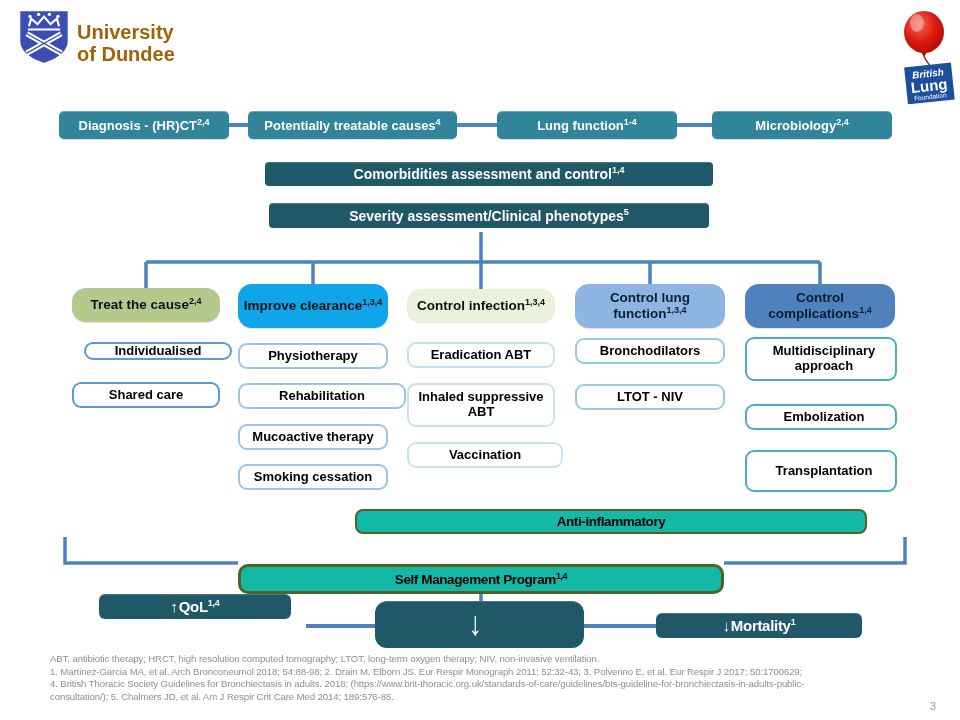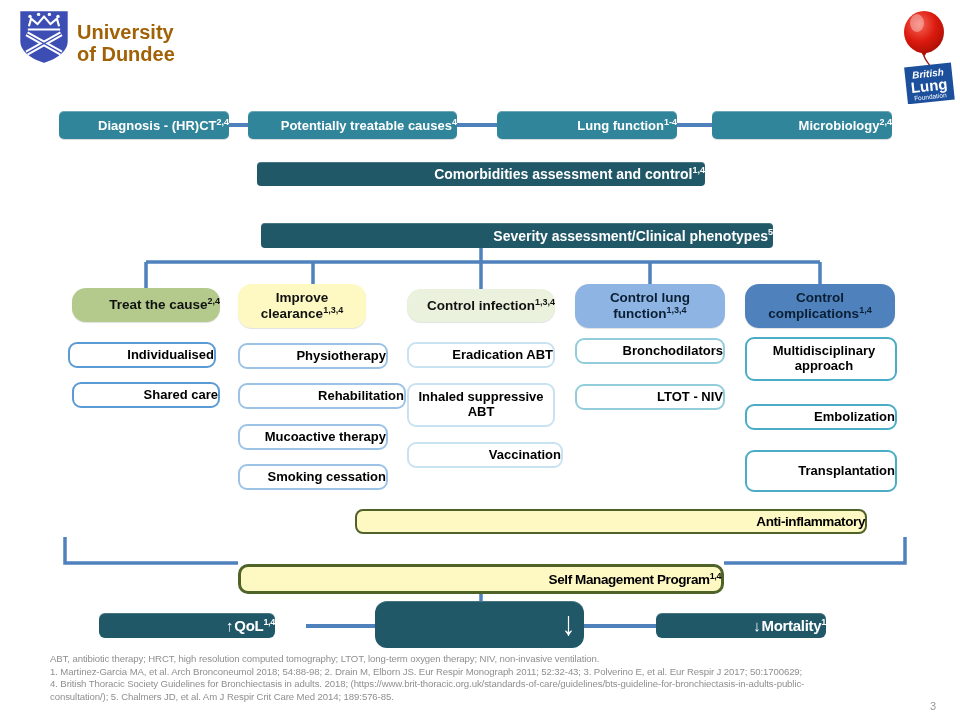--- a/index.html
+++ b/index.html
@@ -1,35 +1,35 @@
 <!DOCTYPE html>
 <html><head>
 <meta charset="utf-8">
 <style>
   html,body{margin:0;padding:0;background:#fff;}
   .slide{position:relative;width:960px;height:720px;background:#fff;overflow:hidden;
          font-family:"Liberation Sans",sans-serif;}
   .abs{position:absolute;}
-  .box{position:absolute;display:flex;align-items:center;justify-content:flex-end;
+  .box{position:absolute;display:flex;align-items:center;justify-content:center;
        text-align:center;font-weight:bold;box-sizing:border-box;}
   .teal{background:#31859B;color:#fff;border-radius:5px;font-size:13px;height:28px;
         box-shadow:inset 0 1px 0 rgba(255,255,255,.3), 0 1px 1px rgba(0,0,0,.15);}
   .darkbar{background:#215868;color:#fff;border-radius:4px;font-size:14px;
-        box-shadow:inset 0 1px 0 rgba(255,255,255,.18);}
+        box-shadow:inset 0 1px 0 rgba(255,255,255,.18);margin-left:8px;}
   .hdr{border-radius:14px;font-size:13.5px;line-height:1.15;color:#111;
         box-shadow:0 1px 1px rgba(0,0,0,.12);}
   .hdr.blue{color:#0a1f33;}
   .sub{background:#fff;border-radius:9px;font-size:13px;border:2.5px solid;color:#000;
         line-height:1.12;}
   .b1{border-color:#5B9BD5;}
   .b2{border-color:#9CC3E6;}
   .b3{border-color:#C9E2F1;}
   .b4{border-color:#92CDDC;}
   .b5{border-color:#4BACC6;padding-left:6px;}
-  .olive{background:#fef9c3;border:2.5px solid #4F6228;border-radius:8px;color:#000;
+  .olive{background:#14b8a6;border:2.5px solid #4F6228;border-radius:8px;color:#000;
         font-size:13.5px;letter-spacing:-0.4px;}
   .olive.big{border-width:3px;border-radius:10px;margin-top:16px;}
   .outcome{background:#215868;color:#fff;font-size:15px;letter-spacing:-0.3px;
         border-radius:6px;box-shadow:inset 0 1px 0 rgba(255,255,255,.18);}
   .outcome.mid{border-radius:12px;font-size:14px;}
   .arrow-inline{font-weight:bold;margin-right:1px;}
   .big-arrow{font-size:27px;line-height:1;font-weight:bold;transform:scaleY(1.25);margin-right:9px;}
   .mid-text{text-align:center;line-height:1.2;}
   sup{font-size:9px;line-height:0;vertical-align:super;}
   .footer{position:absolute;left:50px;top:653px;width:880px;color:#8f8f8f;
@@ -104,41 +104,41 @@
   <div class="box teal" style="left:497px;top:111px;width:180px">
     <span><span>Lung function</span><sup>1-4</sup></span>
   </div>
   <div class="box teal" style="left:712px;top:111px;width:180px">
     <span><span>Microbiology</span><sup>2,4</sup></span>
   </div>
 
   <div class="box darkbar" style="left:257px;top:162px;width:448px;height:24px">
     <span><span>Comorbidities assessment and control</span><sup>1,4</sup></span>
   </div>
-  <div class="box darkbar" style="left:261px;top:223px;width:512px;height:25px">
+  <div class="box darkbar" style="left:261px;top:203px;width:440px;height:25px">
     <span><span>Severity assessment/Clinical phenotypes</span><sup>5</sup></span>
   </div>
 
   <div class="box hdr" style="left:72px;top:288px;width:148px;height:34px;background:#B3CA8C">
     <span><span>Treat the cause</span><sup>2,4</sup></span>
   </div>
-  <div class="box hdr" style="left:238px;top:284px;width:128px;height:44px;background:#fef9c3">
+  <div class="box hdr" style="left:238px;top:284px;width:150px;height:44px;background:#0ea5e9">
     <span><span>Improve clearance</span><sup>1,3,4</sup></span>
   </div>
   <div class="box hdr" style="left:407px;top:289px;width:148px;height:33px;background:#EAF1DD">
     <span><span>Control infection</span><sup>1,3,4</sup></span>
   </div>
   <div class="box hdr blue" style="left:575px;top:284px;width:150px;height:44px;background:#8EB4E3">
     <span><span>Control lung function</span><sup>1,3,4</sup></span>
   </div>
   <div class="box hdr blue" style="left:745px;top:284px;width:150px;height:44px;background:#4F81BD">
     <span><span>Control complications</span><sup>1,4</sup></span>
   </div>
 
-  <div class="box sub b1" style="left:68px;top:342px;width:148px;height:26px">
+  <div class="box sub b1" style="left:84px;top:342px;width:148px;height:18px">
       <span>Individualised</span>
     </div>
   <div class="box sub b1" style="left:72px;top:382px;width:148px;height:26px">
       <span>Shared care</span>
     </div>
 
   <div class="box sub b2" style="left:238px;top:343px;width:150px;height:26px">
       <span>Physiotherapy</span>
     </div>
   <div class="box sub b2" style="left:238px;top:383px;width:168px;height:26px">
@@ -178,27 +178,27 @@
       <span>Transplantation</span>
     </div>
 
   <div class="box olive" style="left:355px;top:509px;width:512px;height:25px;font-weight:bold">
     <span><span>Anti-inflammatory</span><sup></sup></span>
   </div>
   <div class="box olive big" style="left:238px;top:548px;width:486px;height:30px;font-weight:bold">
     <span><span>Self Management Program</span><sup>1,4</sup></span>
   </div>
 
-  <div class="box outcome" style="left:99px;top:613px;width:176px;height:25px">
+  <div class="box outcome" style="left:99px;top:594px;width:192px;height:25px">
     <span><span class="arrow-inline">↑</span><span>QoL</span><sup>1,4</sup></span>
   </div>
   <div class="box outcome mid" style="left:375px;top:601px;width:209px;height:47px">
     <span class="big-arrow">↓</span>
   </div>
-  <div class="box outcome" style="left:656px;top:613px;width:170px;height:25px">
+  <div class="box outcome" style="left:656px;top:613px;width:206px;height:25px">
     <span><span class="arrow-inline">↓</span><span>Mortality</span><sup>1</sup></span>
   </div>
 
   <div class="footer">
     <div>ABT, antibiotic therapy; HRCT,  high resolution computed tomography; LTOT,  long-term oxygen therapy; NIV, non-invasive ventilation.</div>
     <div>1. Martinez-Garcia MA, et al. Arch Bronconeumol 2018; 54:88-98; 2. Drain M, Elborn JS. Eur Respir Monograph 2011; 52:32-43; 3. Polverino E, et al. Eur Respir J 2017; 50:1700629;</div>
     <div>4. British Thoracic Society Guidelines for Bronchiectasis in adults. 2018; (https://www.brit-thoracic.org.uk/standards-of-care/guidelines/bts-guideline-for-bronchiectasis-in-adults-public-</div>
     <div>consultation/); 5. Chalmers JD, et al. Am J Respir Crit Care Med 2014; 189:576-85.</div>
   </div>
 

